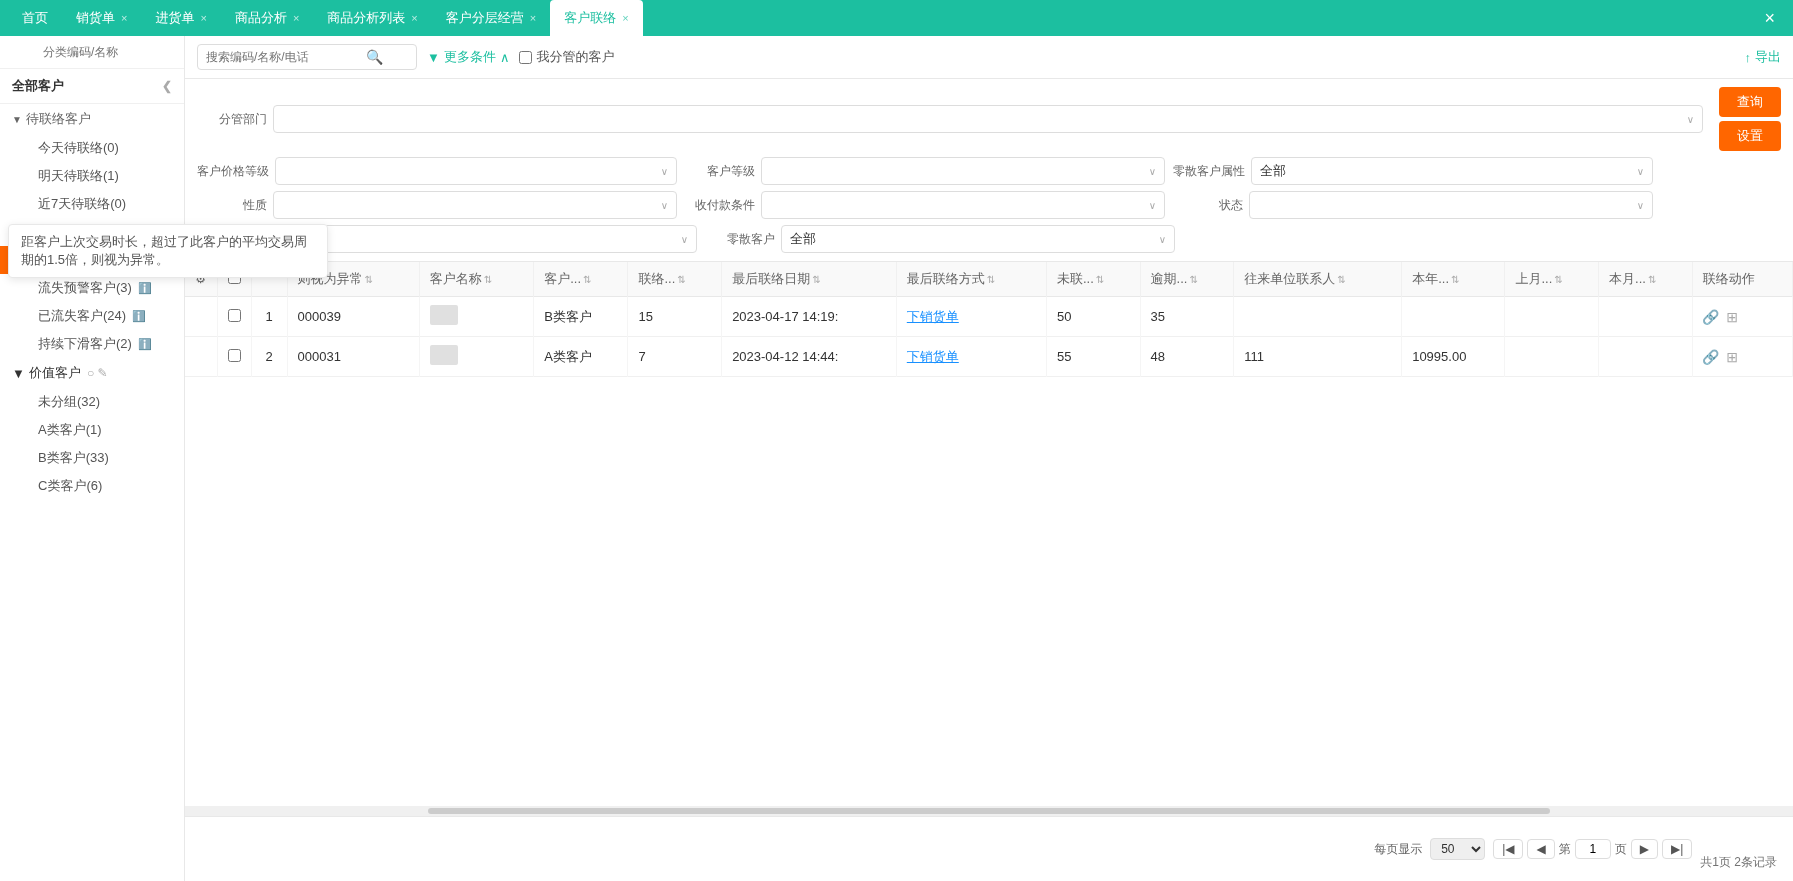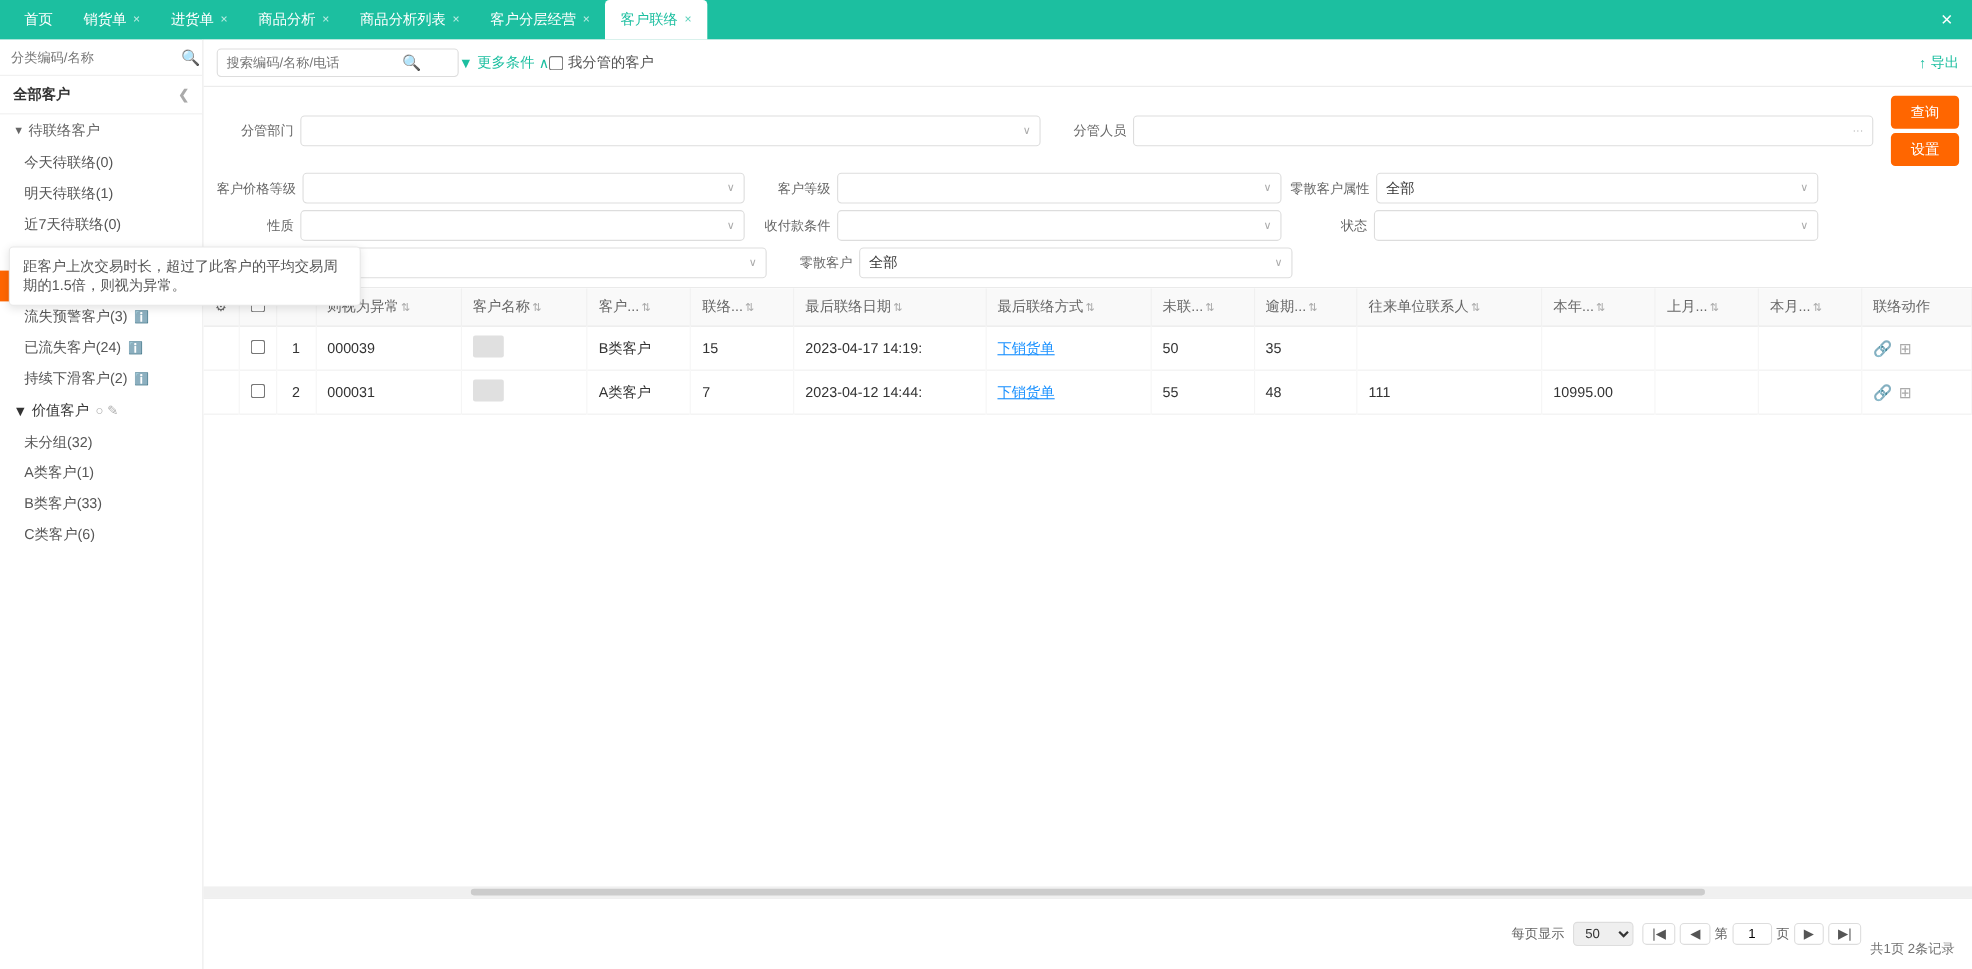--- a/index.html
+++ b/index.html
@@ -42,20 +42,21 @@
       display: flex; flex-direction: column;
       overflow-y: auto;
     }
     .sidebar-search {
       display: flex; align-items: center;
       padding: 8px 10px; border-bottom: 1px solid #f0f0f0;
     }
     .sidebar-search input {
       flex: 1; border: none; outline: none; font-size: 12px; color: #666;
       background: transparent;
+      margin-left: 33px;
     }
     .sidebar-search .search-icon { color: #aaa; font-size: 14px; }
 
     .sidebar-section-title {
       display: flex; align-items: center; justify-content: space-between;
       padding: 8px 12px;
       font-weight: bold; font-size: 13px; color: #333;
       border-bottom: 1px solid #f0f0f0;
       cursor: pointer;
     }
@@ -66,20 +67,21 @@
       padding: 6px 12px;
       color: #666; font-size: 12px;
       cursor: pointer;
     }
     .sidebar-group-title .triangle { margin-right: 4px; font-size: 10px; }
 
     .sidebar-item {
       padding: 5px 12px 5px 22px;
       color: #555; font-size: 12px;
       cursor: pointer;
+      margin-left: 16px;
     }
 
     .sidebar-value-group {
       display: flex; align-items: center;
       padding: 6px 12px;
       color: #333; font-size: 12px;
       cursor: pointer;
     }
     .sidebar-value-group .triangle { margin-right: 4px; }
     .sidebar-value-group .edit-icons { margin-left: auto; color: #aaa; }
@@ -91,20 +93,21 @@
       background: #f5f5f5;
       overflow: hidden;
     }
 
     
     .filter-top-bar {
       display: flex; align-items: center;
       padding: 8px 12px;
       background: #fff;
       border-bottom: 1px solid #e8e8e8;
+      gap: 10px;
     }
     .search-box {
       display: flex; align-items: center;
       border: 1px solid #ddd; border-radius: 4px;
       padding: 4px 8px; background: #fff;
       width: 220px;
     }
     .search-box input {
       border: none; outline: none; font-size: 12px; color: #666;
       width: 170px; background: transparent;
@@ -404,27 +407,20 @@
     </div>
 
     <div class="adv-filter">
 
       <div class="adv-filter-row">
         <div class="filter-item">
           <span class="filter-label">分管部门</span>
           <div class="filter-select" style="flex:2;">
             <span></span>
             <span class="arrow">∨</span>
-          </div>
-        </div>
-        <div class="filter-item">
-          <span class="filter-label">分管人员</span>
-          <div class="filter-select" style="flex:2;">
-            <span></span>
-            <span class="arrow">···</span>
           </div>
         </div>
         <div class="btn-group">
           <button class="btn-query">查询</button>
           <button class="btn-settings">设置</button>
         </div>
       </div>
 
       <div class="adv-filter-row">
         <div class="filter-item">

